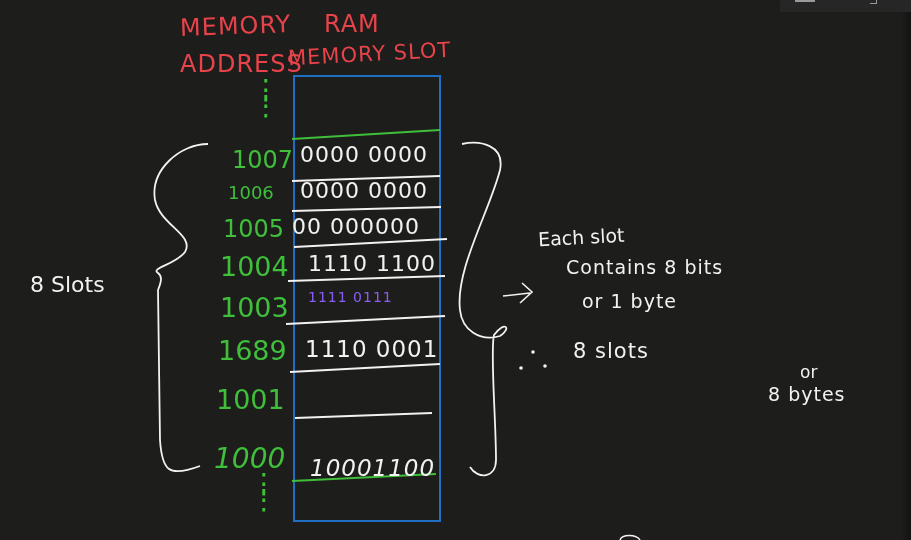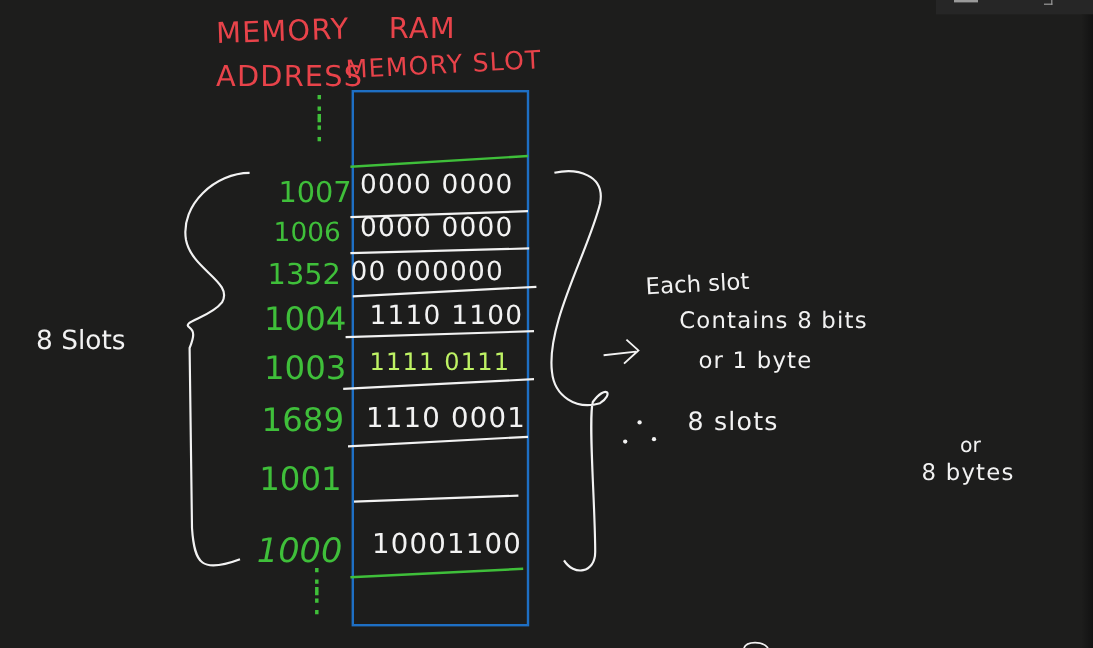--- a/index.html
+++ b/index.html
@@ -71,35 +71,35 @@
   <div class="txt" style="left:288px;top:42px;color:#e8434a;font-size:21px;letter-spacing:1px;transform:rotate(-3deg);">MEMORY SLOT</div>
 
   <div class="txt" style="left:252px;top:82px;color:#3fbf3a;font-size:28px;line-height:16px;">
     <span>⋮</span><br><span>⋮</span>
   </div>
   <div class="txt" style="left:250px;top:476px;color:#3fbf3a;font-size:28px;line-height:16px;">
     <span>⋮</span><br><span>⋮</span>
   </div>
 
   <div class="txt" style="left:232px;top:146px;color:#3fbf3a;font-size:24px;">1007</div>
-  <div class="txt" style="left:228px;top:182px;color:#3fbf3a;font-size:22px;">1006</div>
-  <div class="txt" style="left:223px;top:215px;color:#3fbf3a;font-size:24px;">1352</div>
+  <div class="txt" style="left:228px;top:182px;color:#3fbf3a;font-size:18px;">1006</div>
+  <div class="txt" style="left:223px;top:215px;color:#3fbf3a;font-size:24px;">1005</div>
   <div class="txt" style="left:220px;top:251px;color:#3fbf3a;font-size:27px;">1004</div>
   <div class="txt" style="left:220px;top:292px;color:#3fbf3a;font-size:27px;">1003</div>
   <div class="txt" style="left:218px;top:335px;color:#3fbf3a;font-size:27px;">1689</div>
   <div class="txt" style="left:216px;top:384px;color:#3fbf3a;font-size:27px;">1001</div>
   <div class="txt" style="left:214px;top:442px;color:#3fbf3a;font-size:28px;font-style:italic;">1000</div>
 
   <div class="txt" style="left:300px;top:142px;color:#f2f2f2;font-size:22px;letter-spacing:1px;">0000 0000</div>
   <div class="txt" style="left:300px;top:178px;color:#f2f2f2;font-size:22px;letter-spacing:1px;">0000 0000</div>
   <div class="txt" style="left:292px;top:214px;color:#f2f2f2;font-size:22px;letter-spacing:1px;">00 000000</div>
   <div class="txt" style="left:308px;top:251px;color:#f2f2f2;font-size:22px;letter-spacing:1px;">1110 1100</div>
-  <div class="txt" style="left:308px;top:289px;color:#bef264;font-size:20px;letter-spacing:1px;">1111 0111</div>
+  <div class="txt" style="left:308px;top:289px;color:#8b5cf6;font-size:14px;letter-spacing:1px;">1111 0111</div>
   <div class="txt" style="left:305px;top:336px;color:#f2f2f2;font-size:23px;letter-spacing:1px;">1110 0001</div>
-  <div class="txt" style="left:310px;top:441px;color:#f2f2f2;font-size:23px;letter-spacing:1px;">10001100</div>
+  <div class="txt" style="left:310px;top:455px;color:#f2f2f2;font-size:23px;letter-spacing:1px;font-style:italic;">10001100</div>
 
   <div class="txt" style="left:30px;top:272px;color:#f2f2f2;font-size:22px;">8 Slots</div>
 
   <div class="txt" style="left:538px;top:226px;color:#f2f2f2;font-size:19px;transform:rotate(-3deg);">Each slot</div>
   <div class="txt" style="left:566px;top:256px;color:#f2f2f2;font-size:19px;letter-spacing:1px;">Contains 8 bits</div>
   <div class="txt" style="left:582px;top:290px;color:#f2f2f2;font-size:19px;letter-spacing:1px;">or 1 byte</div>
   <div class="txt" style="left:573px;top:339px;color:#f2f2f2;font-size:21px;letter-spacing:1px;">8 slots</div>
   <div class="txt" style="left:800px;top:362px;color:#f2f2f2;font-size:17px;">or</div>
   <div class="txt" style="left:768px;top:383px;color:#f2f2f2;font-size:19px;letter-spacing:1px;">8 bytes</div>
 

